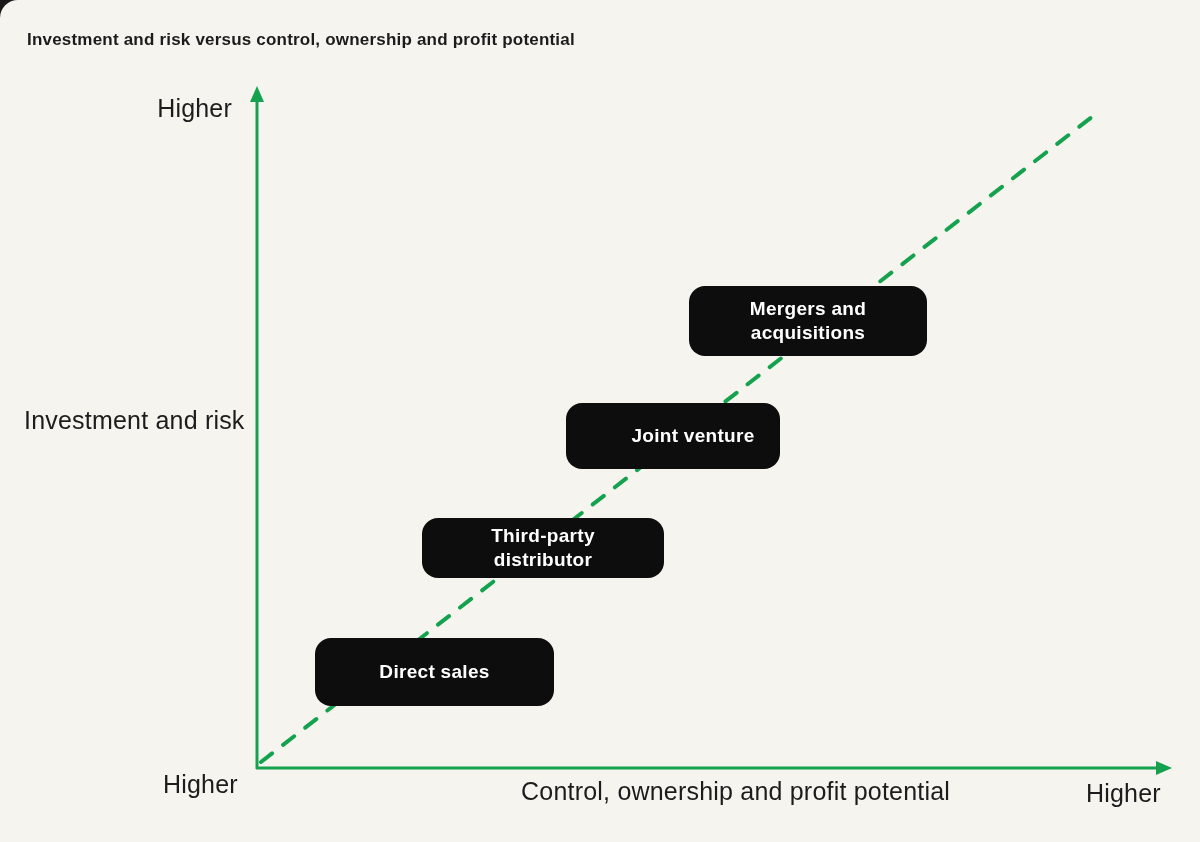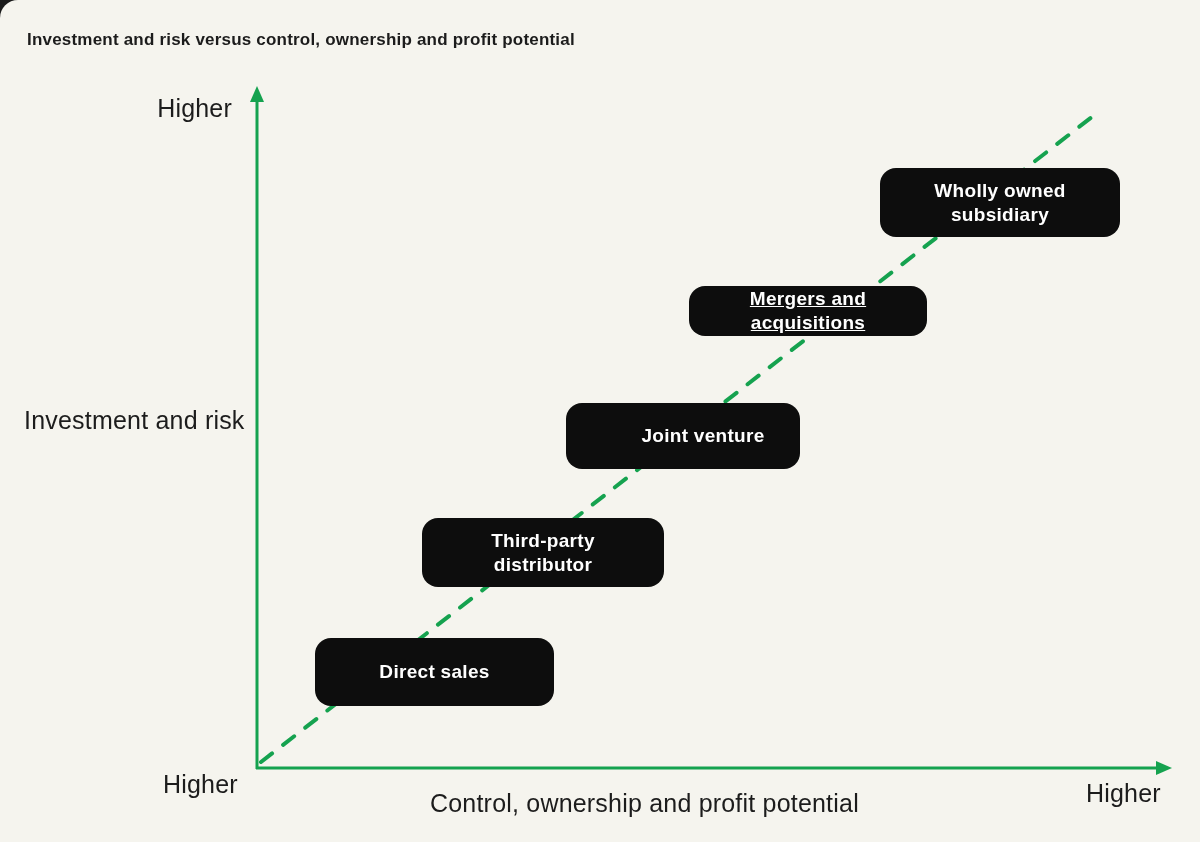--- a/index.html
+++ b/index.html
@@ -24,36 +24,36 @@
   }
   .axes-svg{position:absolute;left:0;top:0;width:1200px;height:842px;}
   .axis-label{
     position:absolute;color:var(--text);
     font-size:25px;font-weight:500;letter-spacing:.2px;
     white-space:nowrap;
   }
   .y-higher{left:110px;top:94px;width:122px;text-align:right;}
   .y-lower{left:163px;top:770px;}
   .y-title{left:24px;top:406px;}
-  .x-title{left:430px;top:777px;width:520px;text-align:left;margin-top:12px;}
+  .x-title{left:430px;top:777px;width:520px;text-align:right;}
   .x-higher{left:1086px;top:779px;}
   .entry-box{
     position:absolute;
     background:var(--box-background);
     color:var(--box-text);
     border-radius:16px;
     display:flex;align-items:center;justify-content:center;
     text-align:center;
     font-size:19px;font-weight:700;line-height:1.25;letter-spacing:.3px;
     white-space:pre-line;
   }
   .box-1{left:315px;top:638px;width:239px;height:68px;}
-  .box-2{left:422px;top:518px;width:242px;height:69px;}
-  .box-3{left:566px;top:403px;width:234px;height:66px;padding-left:40px;}
-  .box-4{left:689px;top:286px;width:238px;height:50px;text-decoration:underline;}
+  .box-2{left:422px;top:518px;width:242px;height:60px;}
+  .box-3{left:566px;top:403px;width:214px;height:66px;padding-left:40px;}
+  .box-4{left:689px;top:286px;width:238px;height:70px;}
   .box-5{left:880px;top:168px;width:240px;height:69px;}
 </style>
 </head>
 <body>
 
 <div class="page">
 
   <h1 class="chart-title">Investment and risk versus control, ownership and profit potential</h1>
 
   <svg class="axes-svg" viewBox="0 0 1200 842" xmlns="http://www.w3.org/2000/svg">
@@ -72,16 +72,14 @@
   <div class="axis-label y-title">Investment and risk</div>
   <div class="axis-label x-title">Control, ownership and profit potential</div>
   <div class="axis-label x-higher">Higher</div>
 
   <div class="entry-box box-1">Direct sales</div>
   <div class="entry-box box-2">Third-party
 distributor</div>
   <div class="entry-box box-3">Joint venture</div>
   <div class="entry-box box-4">Mergers and
 acquisitions</div>
-  <div class="entry-box box-5">Wholly owned
-subsidiary</div>
 
 </div>
 
 </body></html>

